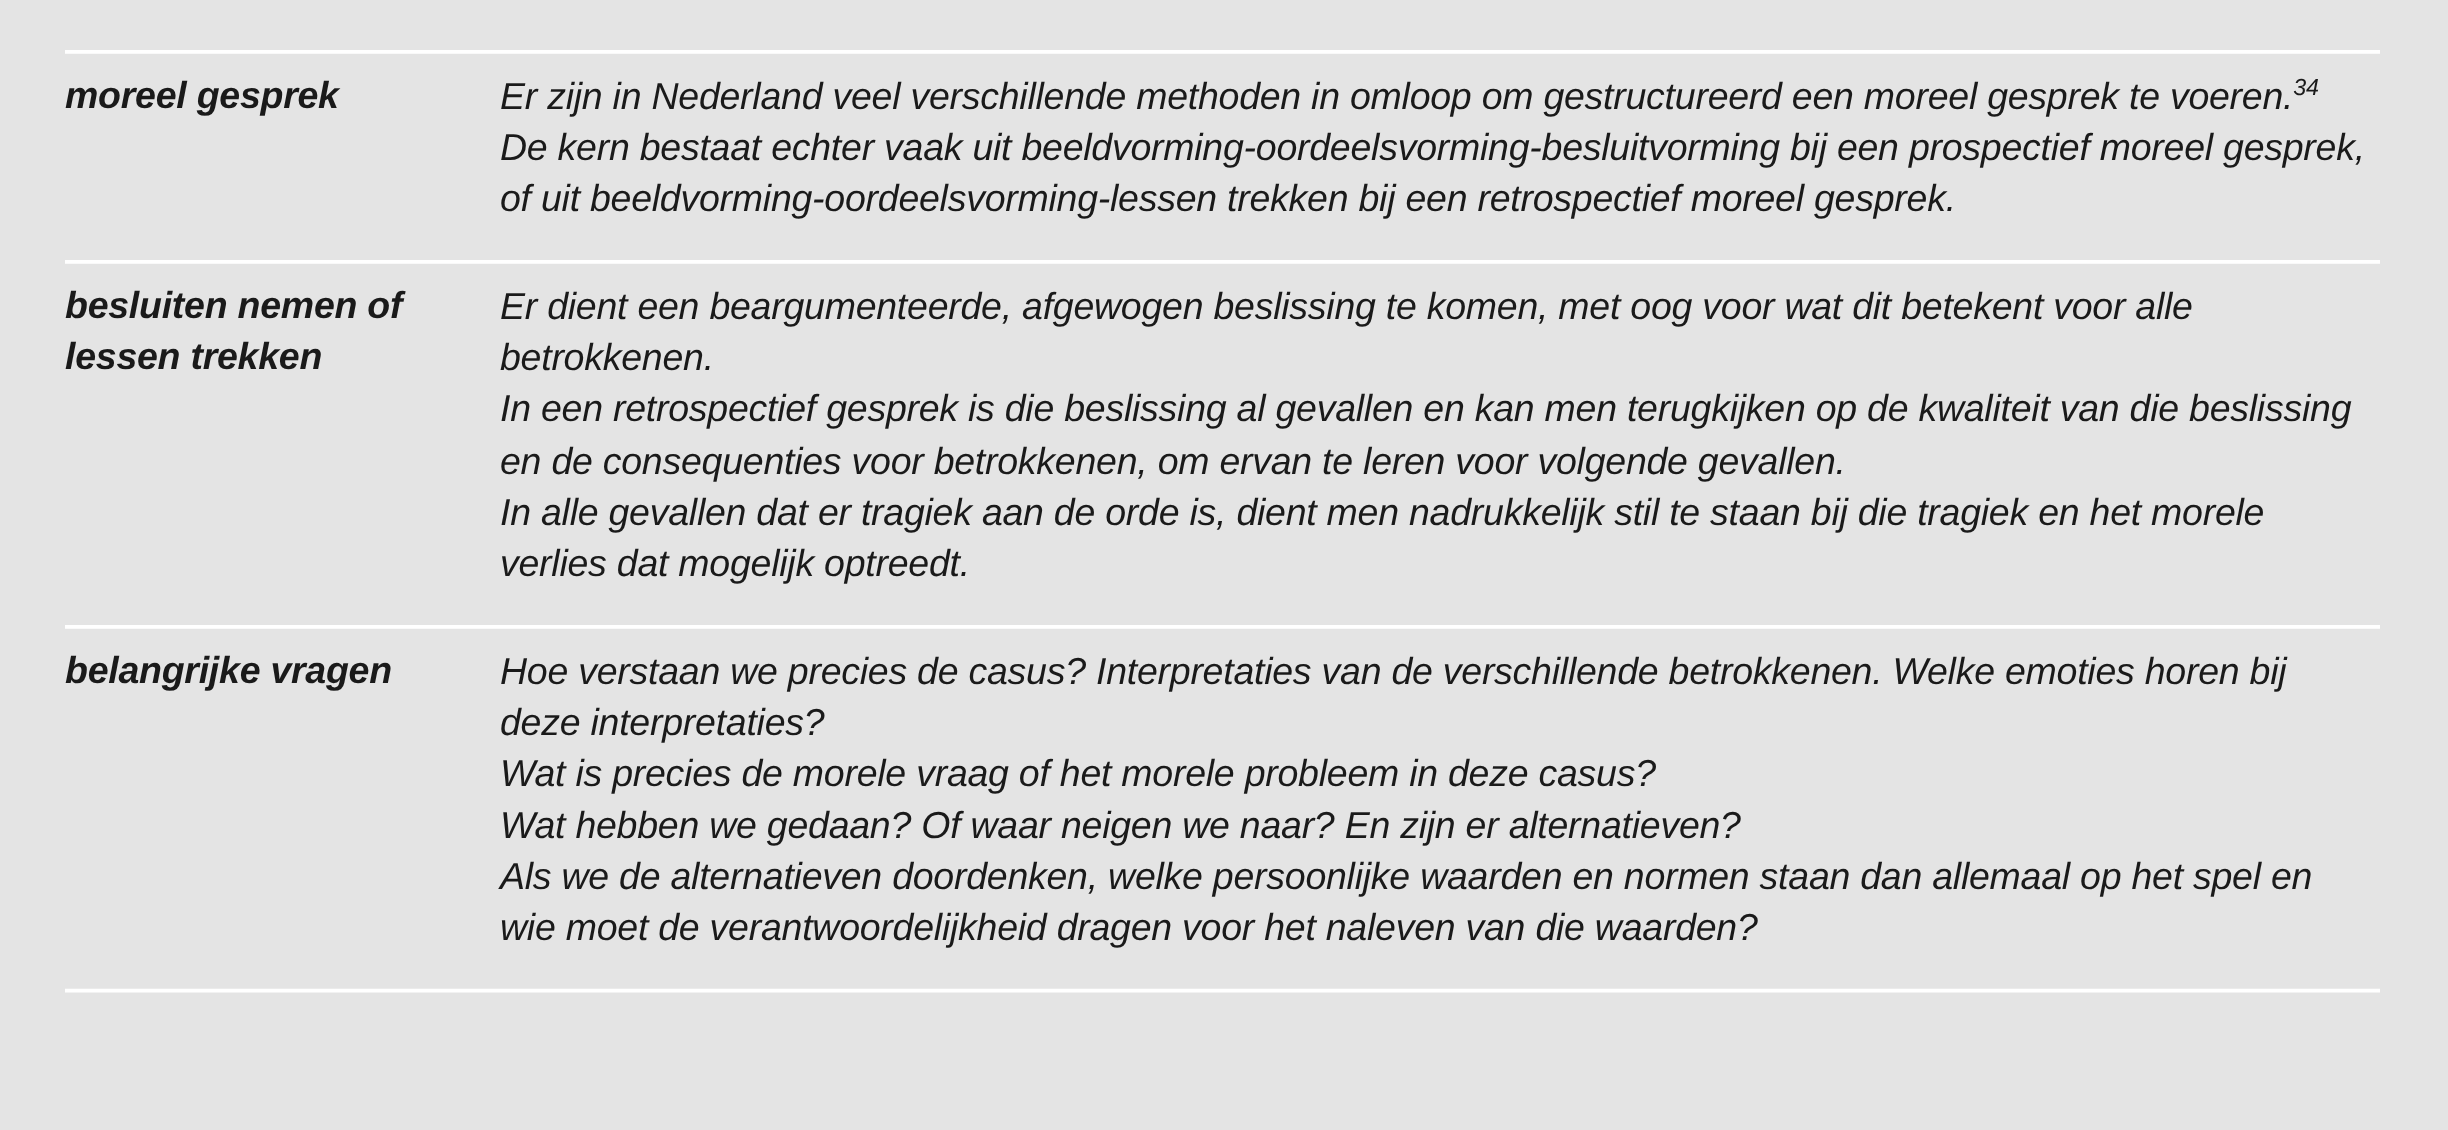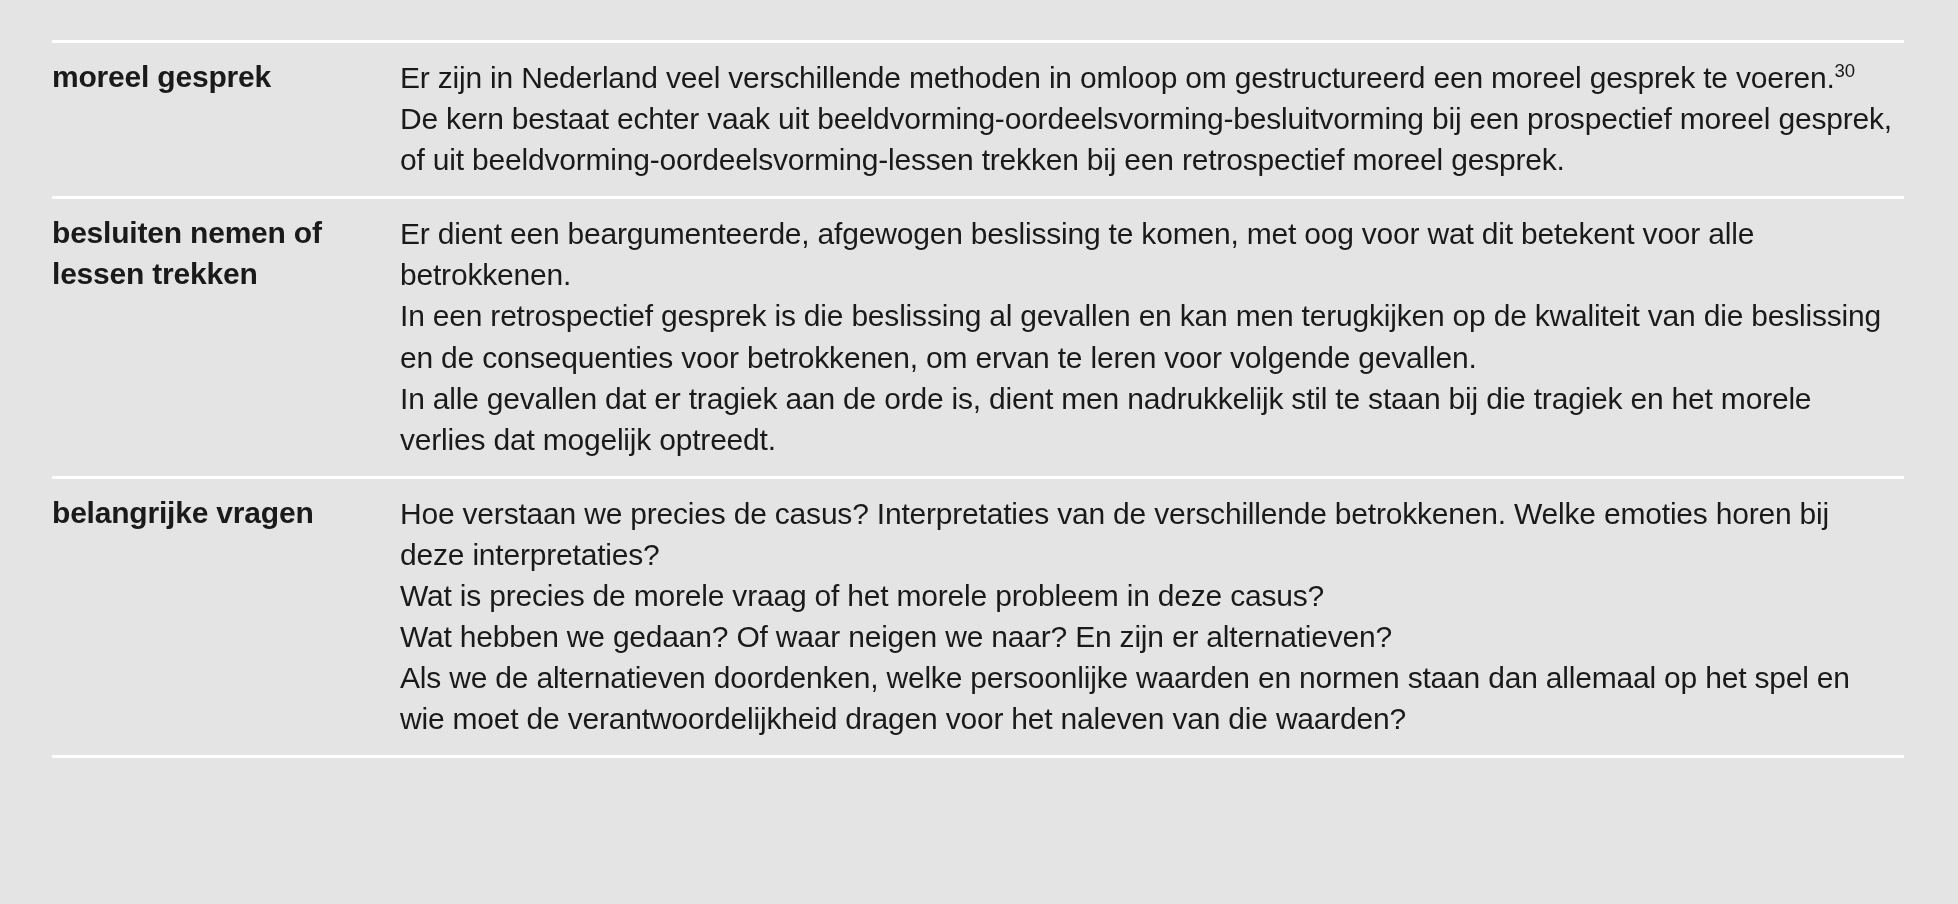--- a/index.html
+++ b/index.html
@@ -33,21 +33,22 @@
   }
   tr.data-row:first-child {
     border-top: 3px solid #ffffff;
   }
   .tbl-foot {
     border-top: 3px solid #ffffff;
     height: 6px;
   }
   td {
     vertical-align: top;
-    padding: 14px 0 16px 0;
+    padding: 14px 0 28px 0;
+    font-style: italic;
   }
   td.term {
     font-weight: bold;
     font-size: 30px;
     line-height: 1.35;
     letter-spacing: -0.2px;
     padding-right: 24px;
   }
   td.desc {
     font-size: 30px;
@@ -76,21 +77,21 @@
       <col class="c-term">
       <col class="c-desc">
     </colgroup>
     <tbody>
 
       <tr class="data-row">
         <td class="term">
           <span class="line">moreel gesprek</span>
         </td>
         <td class="desc">
-          <p>Er zijn in Nederland veel verschillende methoden in omloop om gestructureerd een moreel gesprek te voeren.<sup>30</sup> De kern bestaat echter vaak uit beeldvorming-oordeelsvorming-besluitvorming bij een prospectief moreel gesprek, of uit beeldvorming-oordeelsvorming-lessen trekken bij een retrospectief moreel gesprek.</p>
+          <p>Er zijn in Nederland veel verschillende methoden in omloop om gestructureerd een moreel gesprek te voeren.<sup>34</sup> De kern bestaat echter vaak uit beeldvorming-oordeelsvorming-besluitvorming bij een prospectief moreel gesprek, of uit beeldvorming-oordeelsvorming-lessen trekken bij een retrospectief moreel gesprek.</p>
         </td>
       </tr>
 
       <tr class="data-row">
         <td class="term">
           <span class="line">besluiten nemen of</span>
           <span class="line">lessen trekken</span>
         </td>
         <td class="desc">
           <p>Er dient een beargumenteerde, afgewogen beslissing te komen, met oog voor wat dit betekent voor alle betrokkenen.</p>

